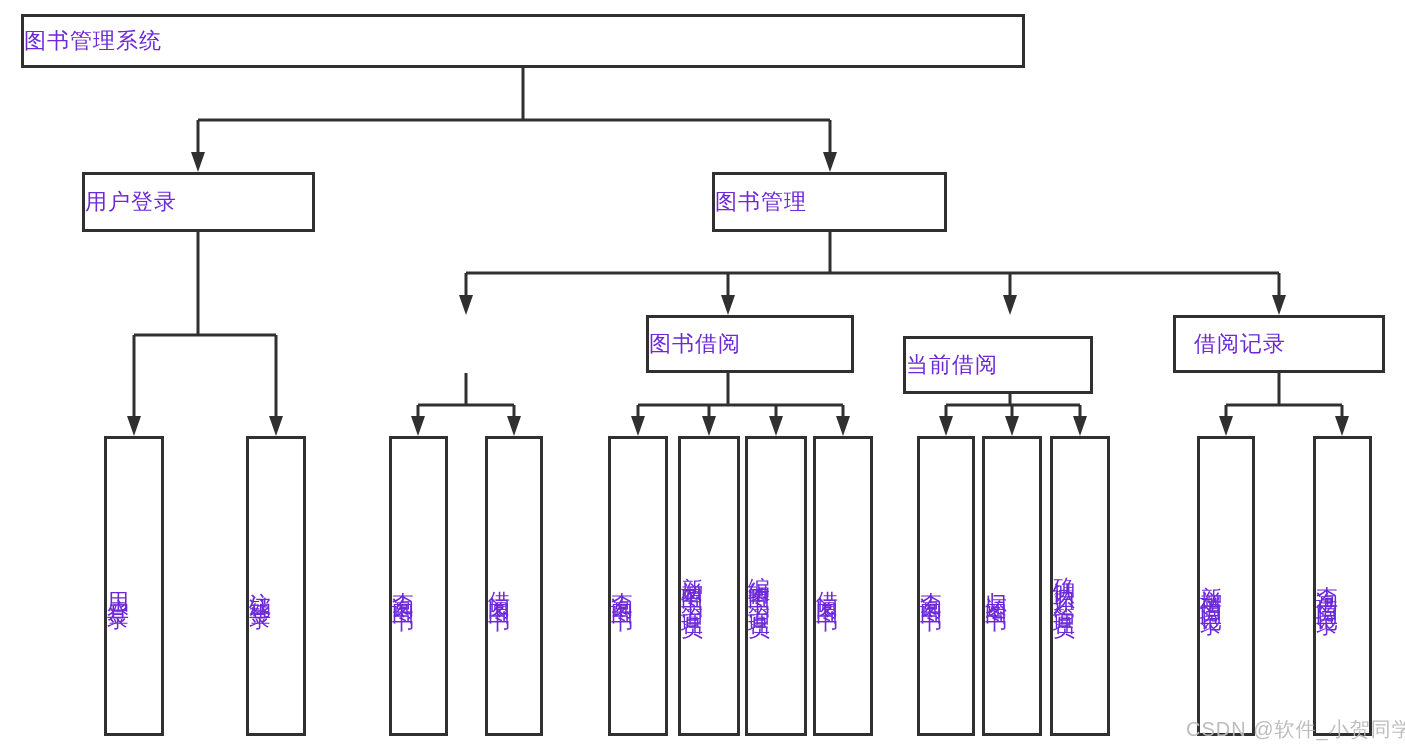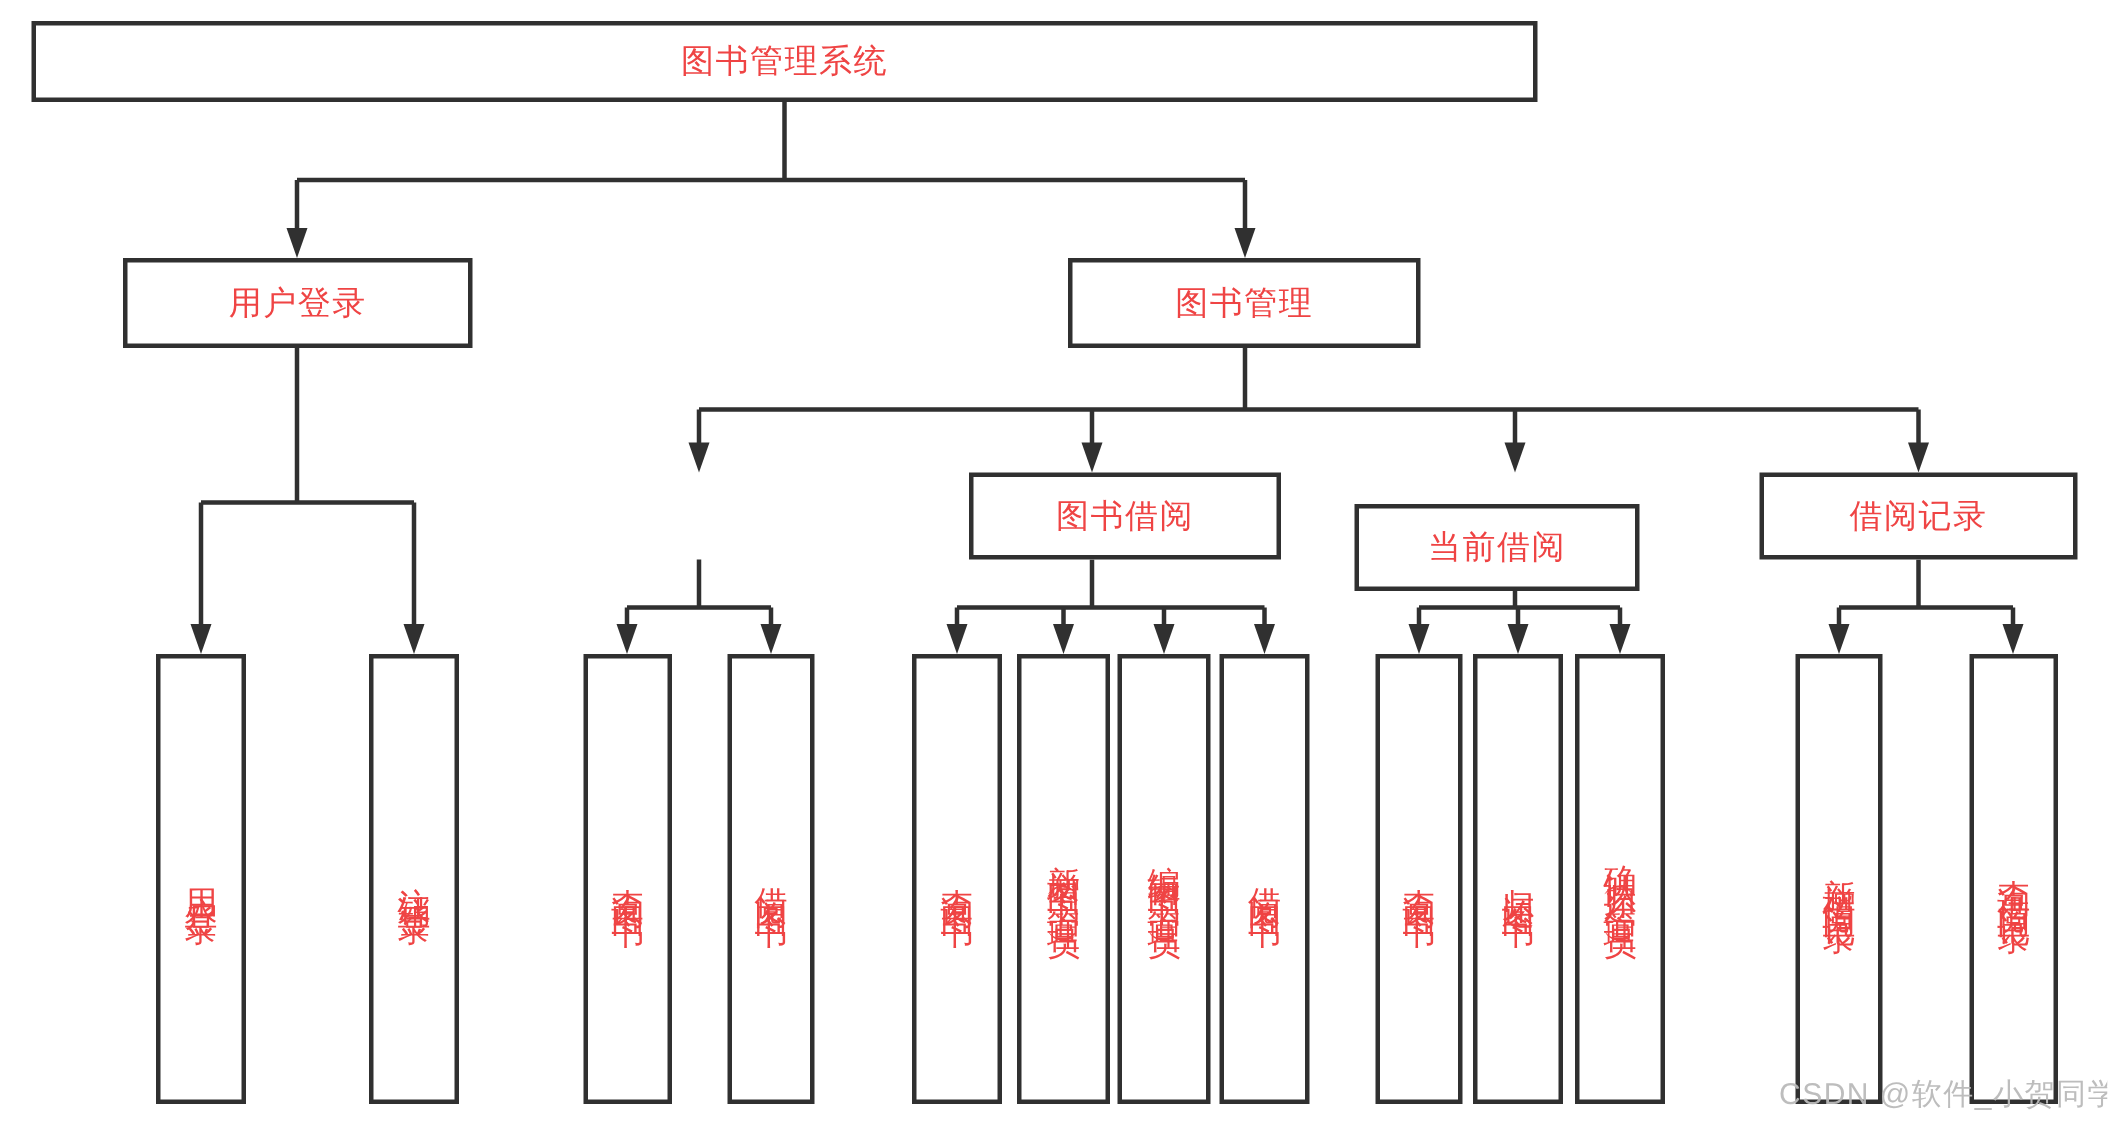--- a/index.html
+++ b/index.html
@@ -18,22 +18,22 @@
     width: 1405px; height: 747px;
     pointer-events: none;
   }
   .box {
     position: absolute;
     background: #ffffff;
     border: 3px solid #303030;
     box-sizing: border-box;
     display: flex;
     align-items: center;
-    justify-content: center;
-    color: #ef4444;
+    justify-content: flex-start;
+    color: #6d28d9;
     font-size: 22px;
     letter-spacing: 1px;
     white-space: nowrap;
     z-index: 2;
   }
   .leaf { top: 436px; height: 300px; border-width: 3px; }
   .leaf .vtext {
     writing-mode: vertical-rl;
     text-orientation: mixed;
     letter-spacing: 6px;
@@ -41,21 +41,21 @@
     line-height: 1;
     white-space: nowrap;
   }
   
   #root          { left: 21px;   top: 14px;  width: 1004px; height: 54px; }
   #n-user-login  { left: 82px;   top: 172px; width: 233px;  height: 60px; }
   #n-book-mgmt   { left: 712px;  top: 172px; width: 235px;  height: 60px; }
   #n-new-book    { left: 363px;  top: 315px; width: 205px;  height: 58px; }
   #n-borrow      { left: 624px;  top: 315px; width: 208px;  height: 58px; margin-left: 22px; }
   #n-current     { left: 903px;  top: 315px; width: 190px;  height: 58px; margin-top: 21px; }
-  #n-record      { left: 1173px; top: 315px; width: 212px;  height: 58px; }
+  #n-record      { left: 1173px; top: 315px; width: 212px;  height: 58px; padding-left: 18px; }
   #lf-user-login { left: 104px;  width: 60px; }
   #lf-logout     { left: 246px;  width: 60px; }
   #lf-nb-query   { left: 389px;  width: 59px; }
   #lf-nb-borrow  { left: 485px;  width: 58px; }
   #lf-bb-query   { left: 608px;  width: 60px; }
   #lf-bb-add     { left: 678px;  width: 62px; }
   #lf-bb-edit    { left: 745px;  width: 62px; }
   #lf-bb-borrow  { left: 813px;  width: 60px; }
   #lf-cb-query   { left: 917px;  width: 58px; }
   #lf-cb-return  { left: 982px;  width: 60px; }

